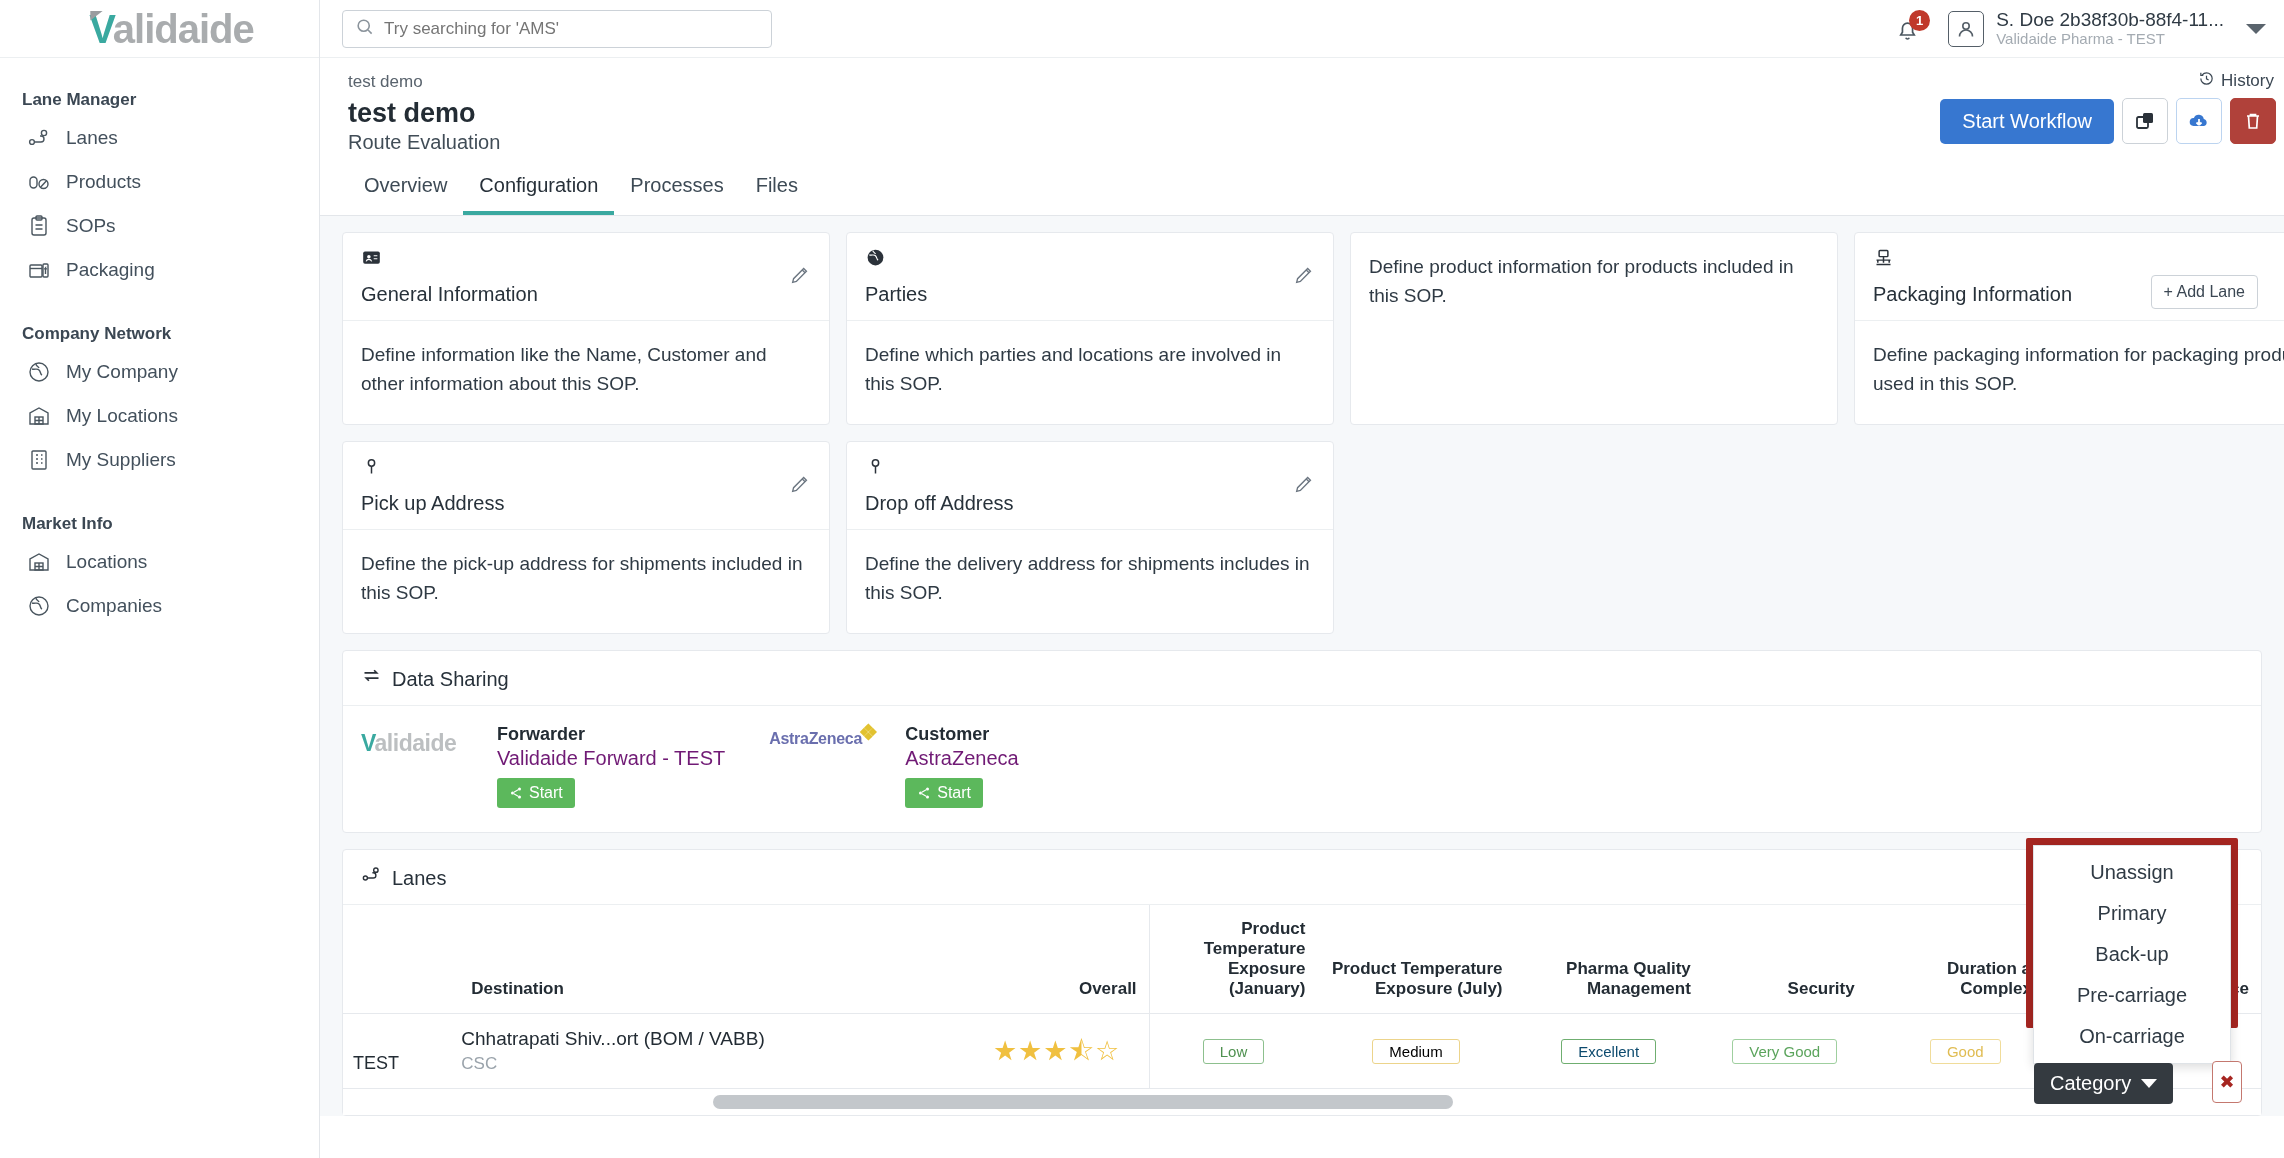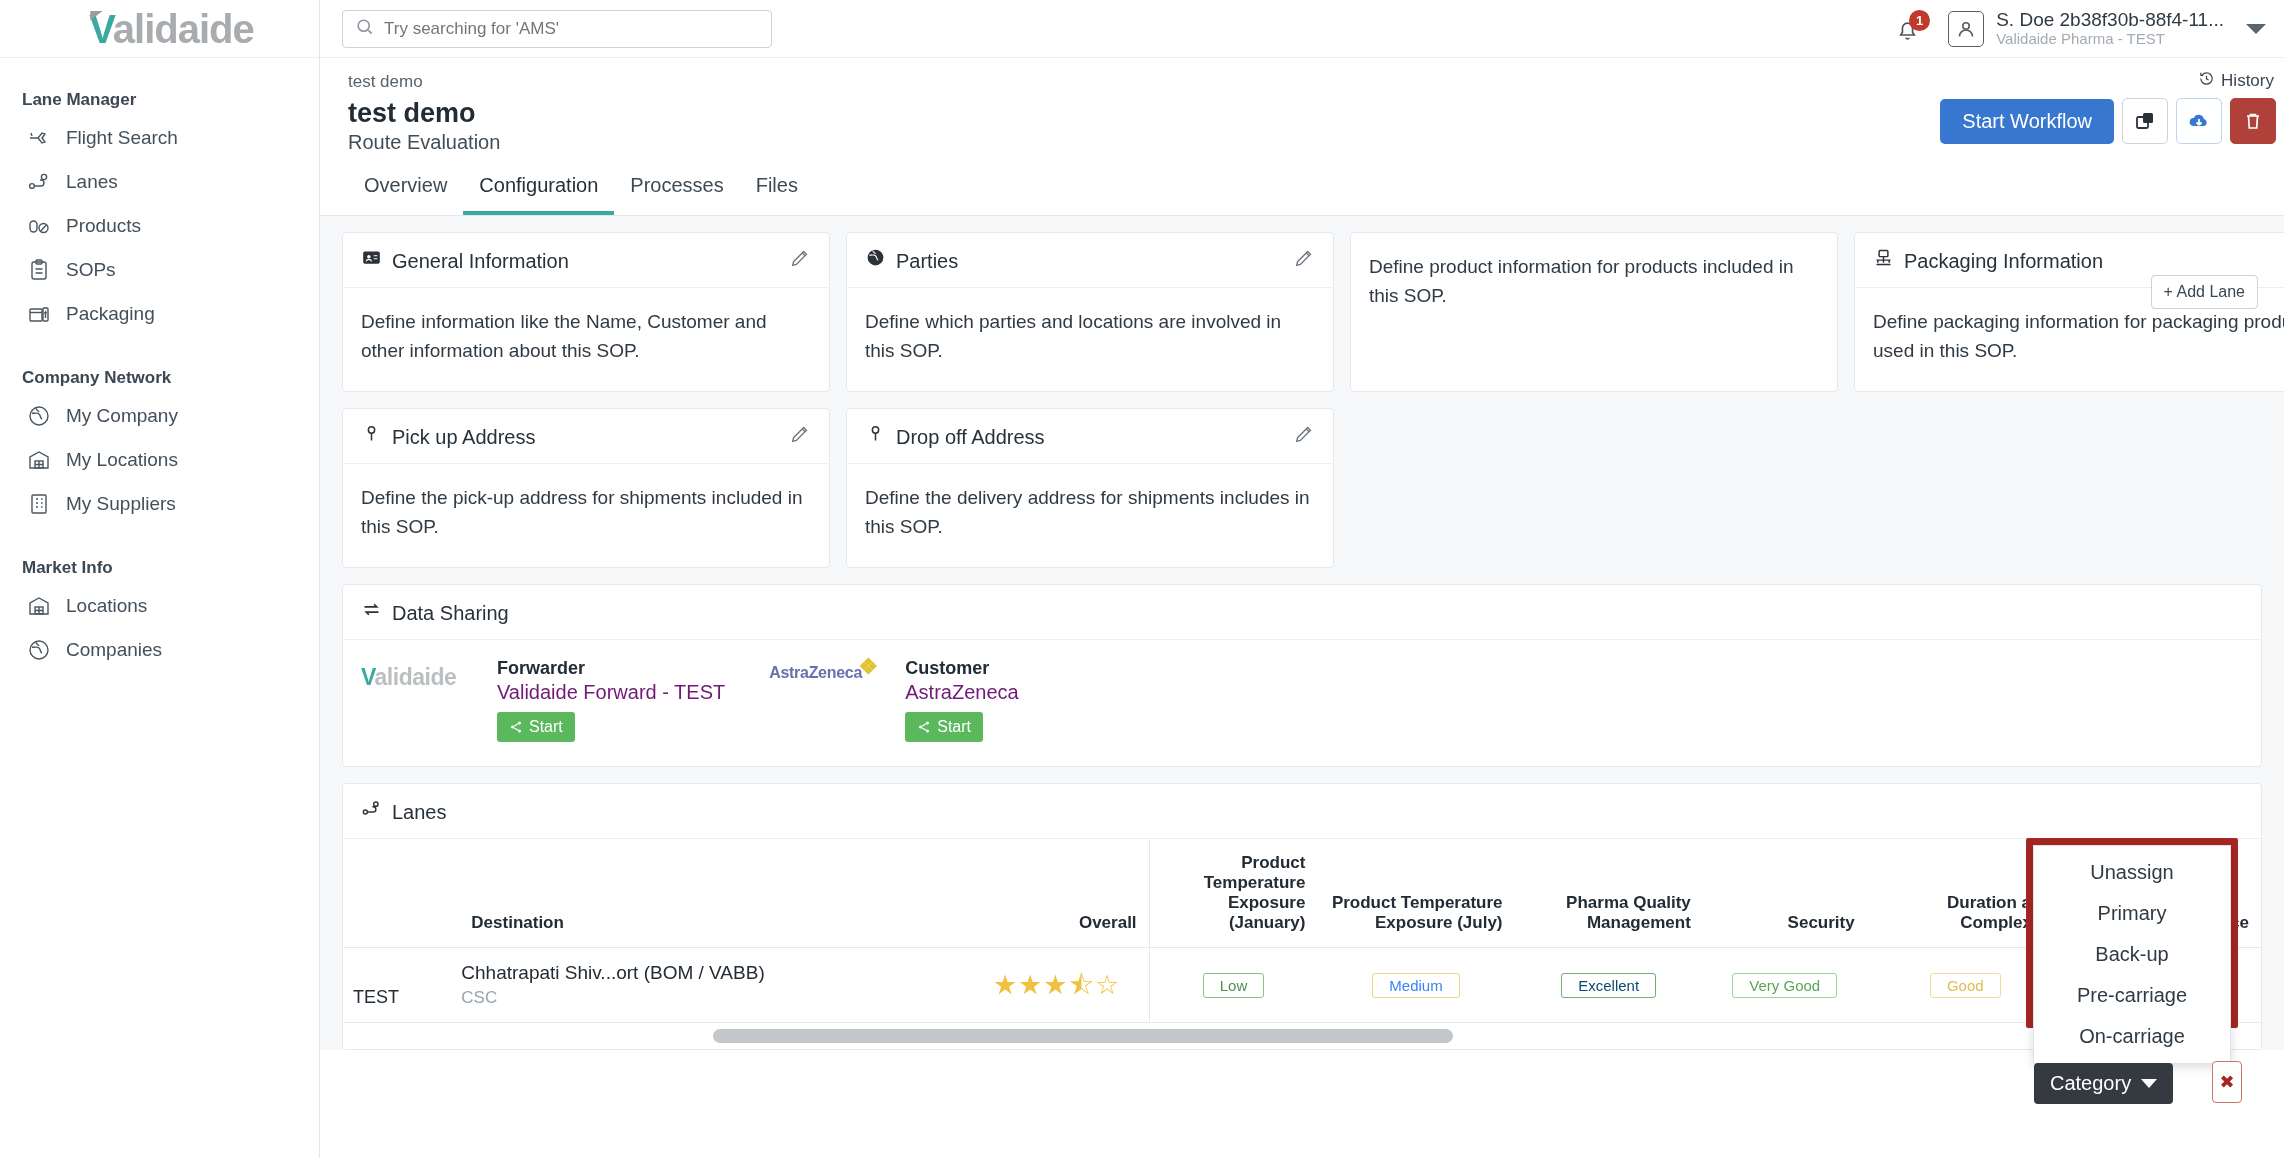--- a/index.html
+++ b/index.html
@@ -126,21 +126,21 @@
 
   .card-row { display: flex; gap: 16px; padding: 16px 22px 0 22px; }
   .card {
     background: #fff; border: 1px solid #e6e9ed; border-radius: 4px;
     width: 488px; flex: 0 0 488px;
   }
   .card-head {
     display: flex; align-items: center; padding: 14px 18px;
     border-bottom: 1px solid #eceff1;
   }
-  .card-head .ttl { font-size: 20px; color: #27313a; display:flex; align-items:flex-end; gap:10px;}
+  .card-head .ttl { font-size: 20px; color: #27313a; display:flex; align-items:flex-start; gap:10px;flex-direction:column;}
   .card-head .ttl svg { width: 21px; height: 21px; }
   .pencil { margin-left: auto; cursor: pointer; }
   .pencil svg { width: 22px; height: 22px; stroke:#6b7580; fill:none; stroke-width:1.5;}
   .card-body { padding: 20px 18px 26px 18px; font-size: 19px; color: #2f3a44; line-height: 1.5; }
 
   .add-lane-btn {
     position: absolute; right: 26px; top: 275px;
     background: #fff; border: 1px solid #ccd2d8; border-radius: 4px;
     font-size: 16px; color: #3b4753; padding: 7px 12px; cursor: pointer;
     display: flex; align-items: center; gap: 6px; z-index: 5;
@@ -191,21 +191,21 @@
   table.lanes td.sep { border-left: 1px solid #e6e9ed; }
   .dest-main { font-size:19px; color:#232c34; }
   .dest-sub { font-size:17px; color:#9aa3ab; margin-top:4px;}
   .stars { font-size: 27px; letter-spacing: 1px; color:#f0c040; line-height:1; text-align:left;}
   .stars .empty { color:#f0c040; }
   .pill {
     display:inline-block; border:1px solid; border-radius:3px;
     font-size: 15px; padding: 3px 16px; background:#fff;
   }
   .pill.low      { color:#4f9150; border-color:#8dc08e; }
-  .pill.medium   { color:#3b82f6; border-color:#ecd48b; }
+  .pill.medium   { color:#000000; border-color:#ecd48b; }
   .pill.excellent{ color:#0c4a6e; border-color:#6fae70; }
   .pill.verygood { color:#5ba45c; border-color:#9fcf9f; }
   .pill.good     { color:#e0bc52; border-color:#f0dc9a; }
   .pill.insuff   { color:#a8adb4; border-color:#ccd2d8; }
 
   .hscroll-track { height: 26px; background:#fff; padding: 6px 10px 0 10px; }
   .hscroll-bar { height: 14px; background: #c3c7cb; border-radius: 7px; width: 740px; margin-left: 360px; }
 
   
   .dropdown-highlight {
@@ -242,29 +242,20 @@
   <aside class="sidebar">
     <div class="logo-wrap">
       <div class="logo">
         <span class="flag"></span><span class="tick">V</span>alidaide
       </div>
     </div>
 
     <div class="nav-group">
       <div class="nav-title">Lane Manager</div>
 
-      <div class="nav-item">
-        <span class="nav-icon">
-          <svg viewBox="0 0 24 24">
-              <path d="M3 12h8l4-5 3 1-3 4 3 4-3 1-4-5H3z"></path>
-              <path d="M5 10l-1-3"></path>
-            </svg>
-        </span>
-        <span>Flight Search</span>
-      </div>
 
       <div class="nav-item">
         <span class="nav-icon">
           <svg viewBox="0 0 24 24">
               <circle cx="5" cy="16" r="2.4"></circle>
               <circle cx="17" cy="7" r="2.6"></circle>
               <path d="M7.5 16h6.5a3 3 0 000-6h-1"></path>
             </svg>
         </span>
         <span>Lanes</span>

